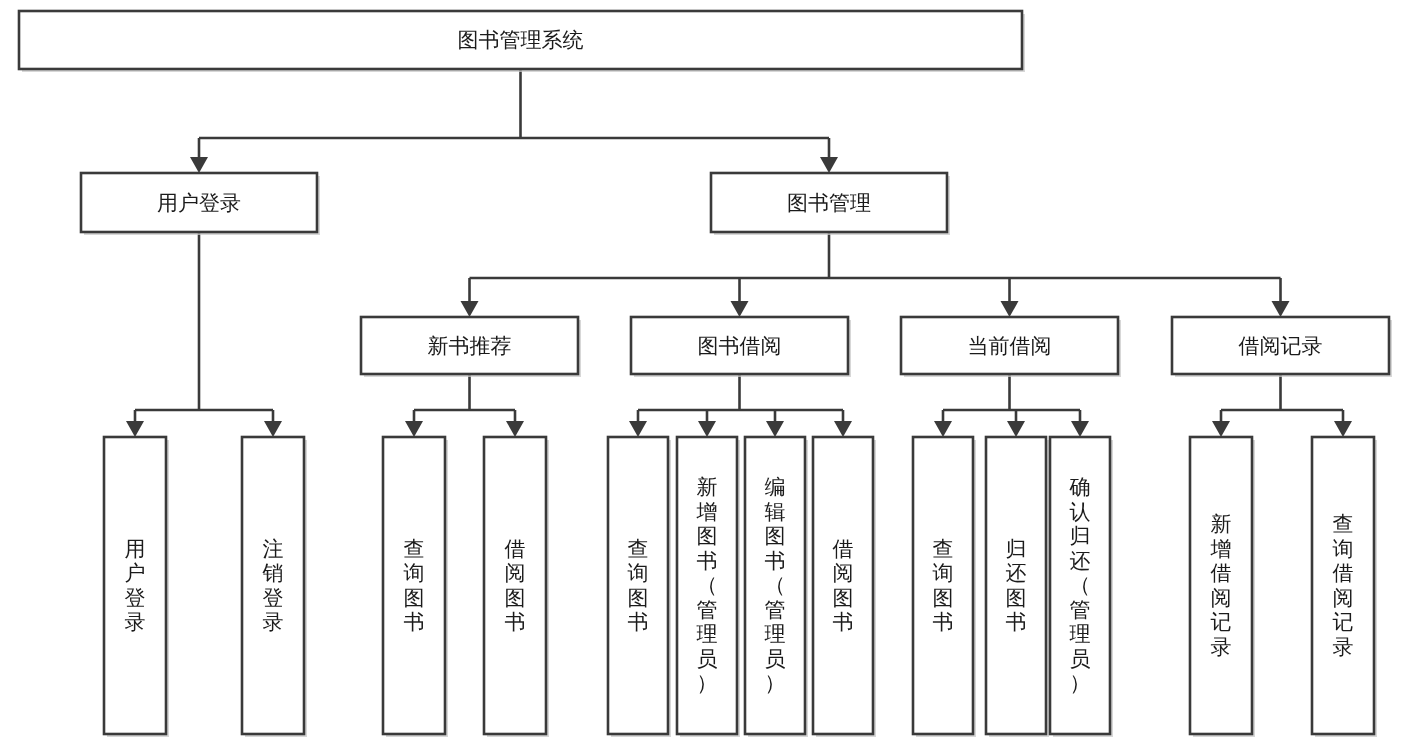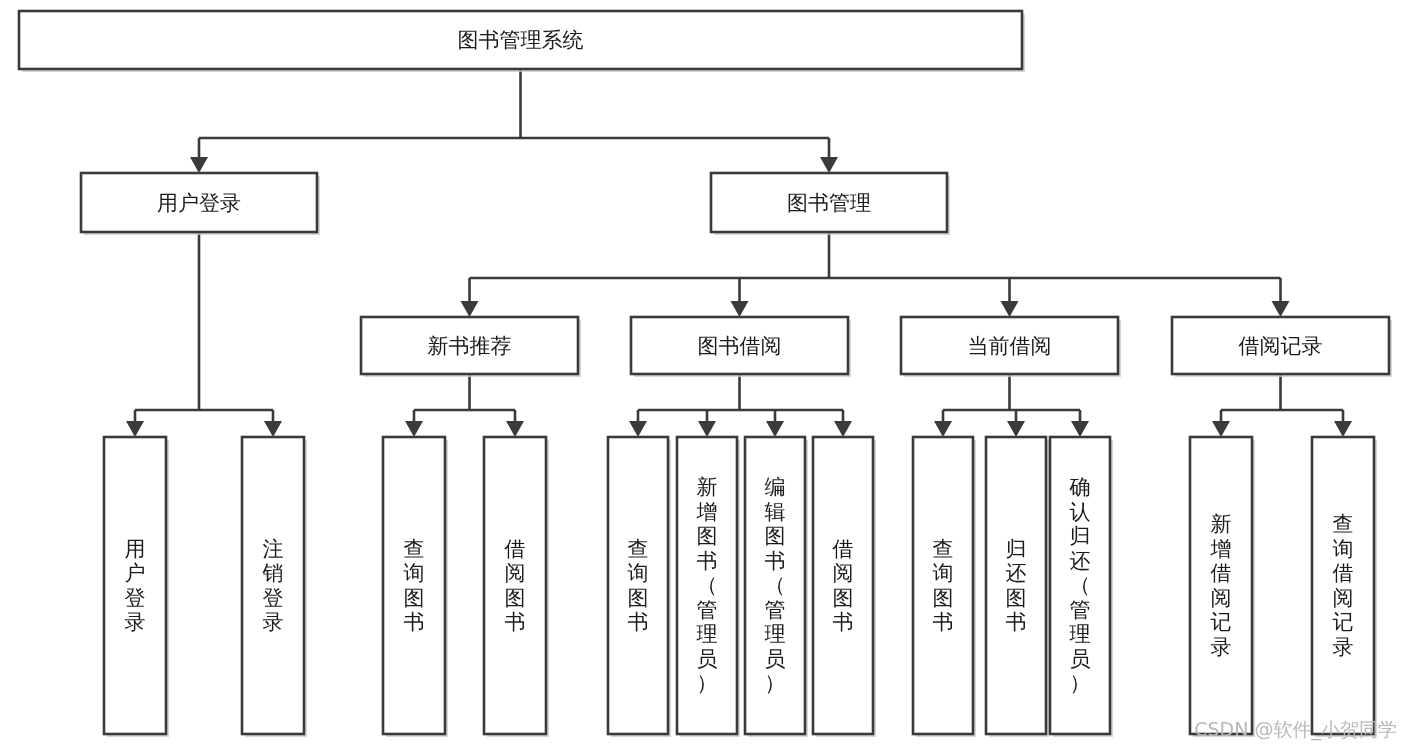--- a/index.html
+++ b/index.html
@@ -238,14 +238,13 @@
           <rect x="1190" y="437" width="62" height="297" class="node-box"></rect>
           <text x="1221" class="node-label-v"><tspan x="1221" y="531.11">新</tspan><tspan x="1221" y="555.61">增</tspan><tspan x="1221" y="580.11">借</tspan><tspan x="1221" y="604.61">阅</tspan><tspan x="1221" y="629.11">记</tspan><tspan x="1221" y="653.61">录</tspan></text>
         </g>
         <g>
           <rect x="1315" y="440" width="62" height="297" class="node-shadow"></rect>
           <rect x="1312" y="437" width="62" height="297" class="node-box"></rect>
           <text x="1343" class="node-label-v"><tspan x="1343" y="531.11">查</tspan><tspan x="1343" y="555.61">询</tspan><tspan x="1343" y="580.11">借</tspan><tspan x="1343" y="604.61">阅</tspan><tspan x="1343" y="629.11">记</tspan><tspan x="1343" y="653.61">录</tspan></text>
         </g>
       </g>
   </svg>
-  <div class="watermark">CSDN @软件_小贺同学</div>
 </div>
 
 </body></html>

